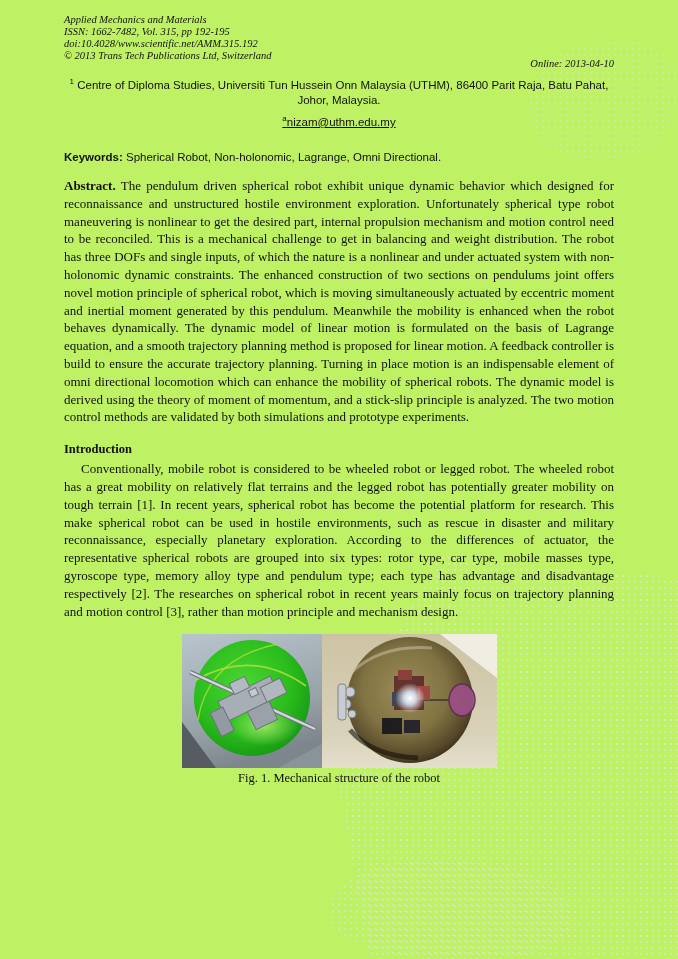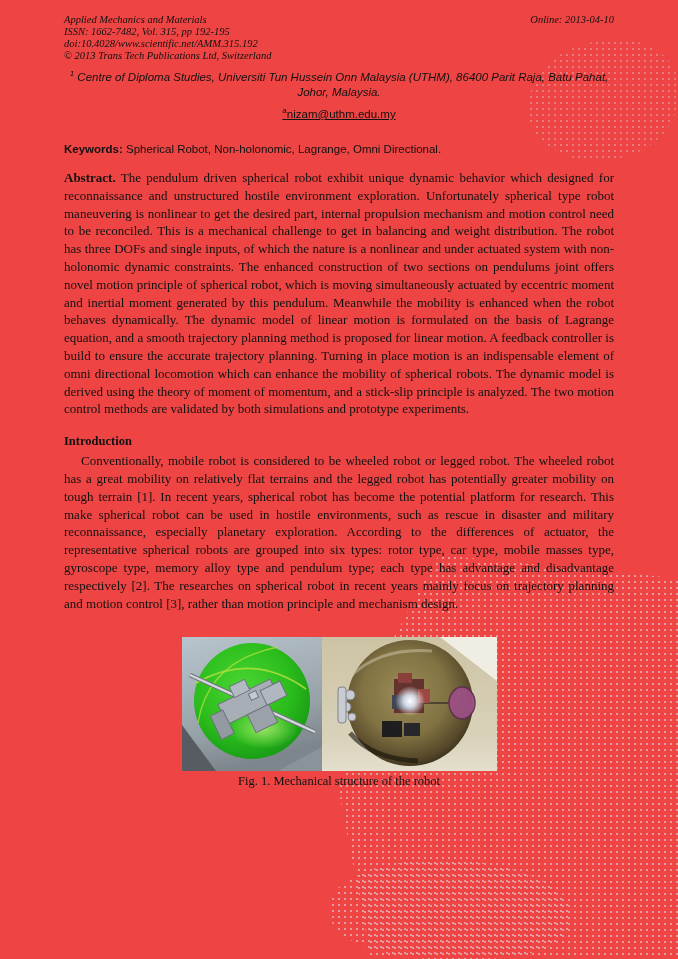--- a/index.html
+++ b/index.html
@@ -1,20 +1,20 @@
 <!DOCTYPE html>
 <html><head>
 <meta charset="utf-8">
 <style>
   html,body{margin:0;padding:0;background:#e9e9e9;}
   .page{
     position:relative;
     width:678px;height:959px;
     margin:0 auto;
-    background:#ef4444;
+    background:#bef264;
     overflow:hidden;
     font-family:"Liberation Serif",serif;
     color:#111;
   }
   .content{
     position:relative;
     padding:0 64px;
     z-index:2;
   }
   
@@ -26,43 +26,43 @@
   }
   .wm-a{right:-20px;top:555px;width:360px;height:420px;
         clip-path:polygon(28% 0,100% 6%,100% 100%,10% 100%,0 55%,14% 22%);}
   .wm-b{left:330px;top:860px;width:240px;height:99px;border-radius:50% 60% 40% 50%;}
   .wm-c{right:0;top:40px;width:150px;height:120px;opacity:.35;border-radius:60% 40% 55% 45%;}
 
   
   .hdr{display:flex;justify-content:space-between;align-items:flex-start;
        padding-top:14px;font-style:italic;font-size:10.5px;line-height:12px;}
   .hdr-left div{white-space:nowrap;}
-  .hdr-right{white-space:nowrap;}
+  .hdr-right{white-space:nowrap;margin-top:44px;}
 
   
   .sans{font-family:"Liberation Sans",sans-serif;}
   .title{margin-top:21px;text-align:center;font-weight:bold;font-size:15px;line-height:18px;}
   .author{margin-top:6px;text-align:center;font-size:13.5px;line-height:17px;}
-  .affil{margin-top:8px;text-align:center;font-size:11.5px;line-height:15px;font-style:italic;}
+  .affil{margin-top:8px;text-align:center;font-size:11.5px;line-height:15px;}
   .email{margin-top:7px;text-align:center;font-size:11.5px;line-height:14px;text-decoration:underline;}
   sup{font-size:8px;vertical-align:super;line-height:0;}
 
   .keywords{margin-top:21px;font-size:11.5px;line-height:14px;}
   .keywords b{font-weight:bold;}
 
   .para{font-size:13px;line-height:17.8px;text-align:justify;}
   .abstract{margin-top:13px;}
   .runin{font-weight:bold;}
 
   .sec-head{margin-top:14px;font-weight:bold;font-size:12.5px;line-height:18px;}
   .intro-para{margin-top:2px;text-indent:17px;}
   .sysdesc{margin-top:22px;}
 
   
-  .figure{margin-top:25px;text-align:center;}
+  .figure{margin-top:14px;text-align:center;}
   .fig-images{display:flex;justify-content:center;align-items:flex-start;}
   .fig-img{display:block;}
   .fig-caption{margin-top:2px;font-size:12.5px;line-height:16px;text-align:center;}
 </style>
 </head>
 <body>
 
 <div class="page">
 
   <div class="watermark wm-a"></div>

